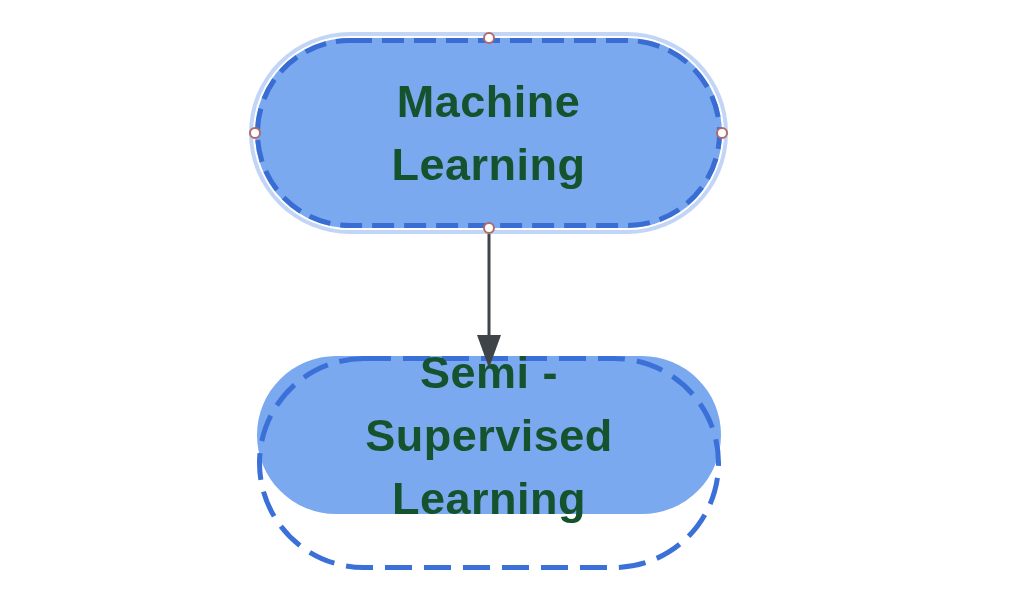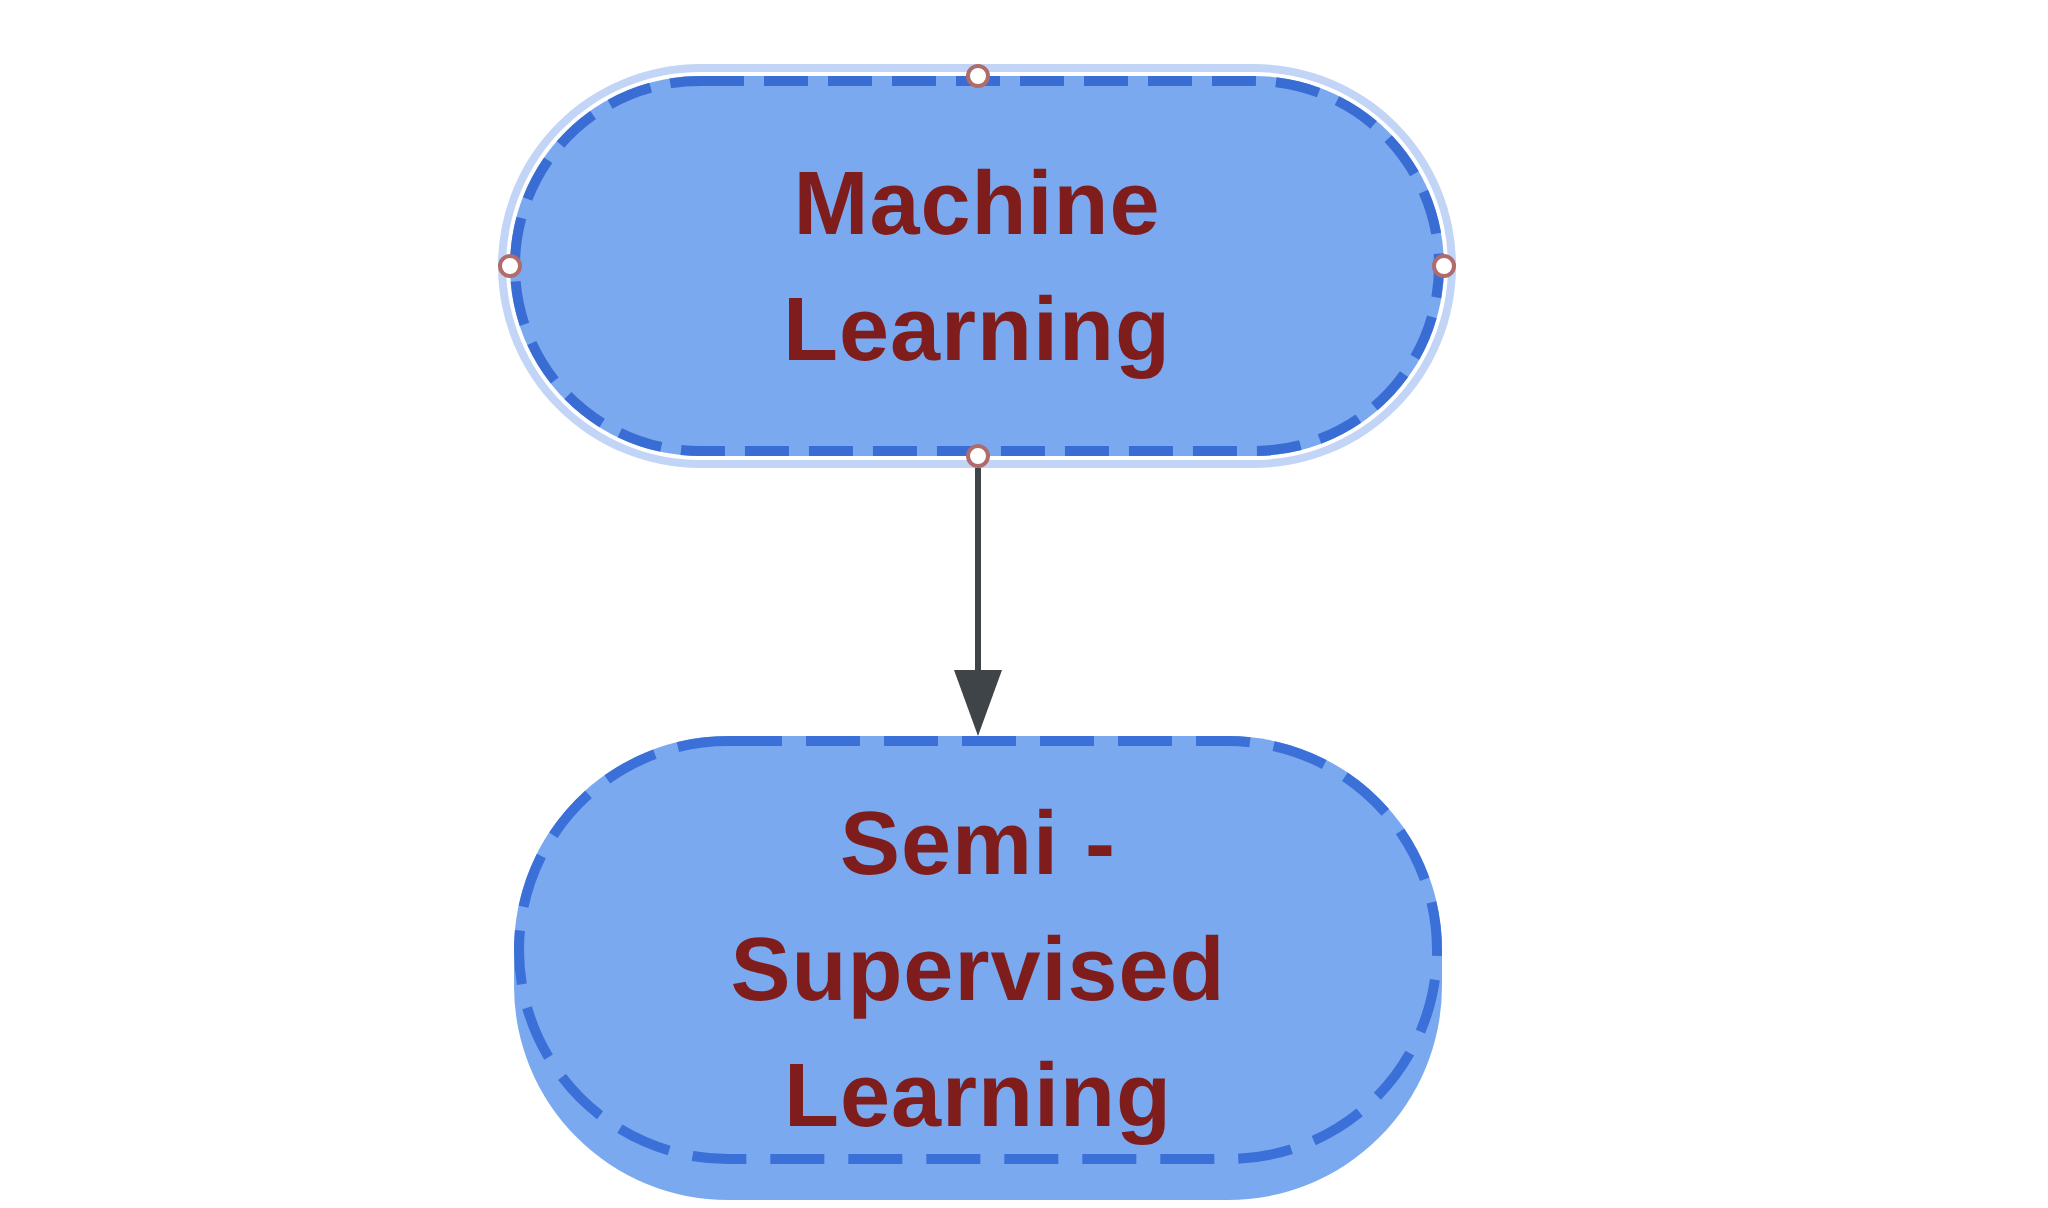--- a/index.html
+++ b/index.html
@@ -26,42 +26,42 @@
     justify-content: center;
   }
   .node-border {
     position: absolute;
     left: 0; top: 0;
     pointer-events: none;
   }
   .node-label {
     position: relative;
     z-index: 2;
-    color: #7f1d1d;
+    color: #14532d;
     font-weight: bold;
     font-size: 45px;
     line-height: 63px;
     text-align: center;
     white-space: pre-line;
     letter-spacing: 0.5px;
   }
   .node-ml {
     left: 255px;
     top: 38px;
     width: 467px;
     height: 190px;
     border-radius: 95px;
     
     box-shadow: 0 0 0 2px #ffffff, 0 0 0 6px #c2d5f6;
   }
   .node-ssl {
     left: 257px;
-    top: 368px;
+    top: 356px;
     width: 464px;
-    height: 232px;
+    height: 158px;
     border-radius: 107px;
   }
   .handle {
     position: absolute;
     width: 8px;
     height: 8px;
     border: 2px solid #b06b6b;
     border-radius: 50%;
     background: #ffffff;
     z-index: 5;

